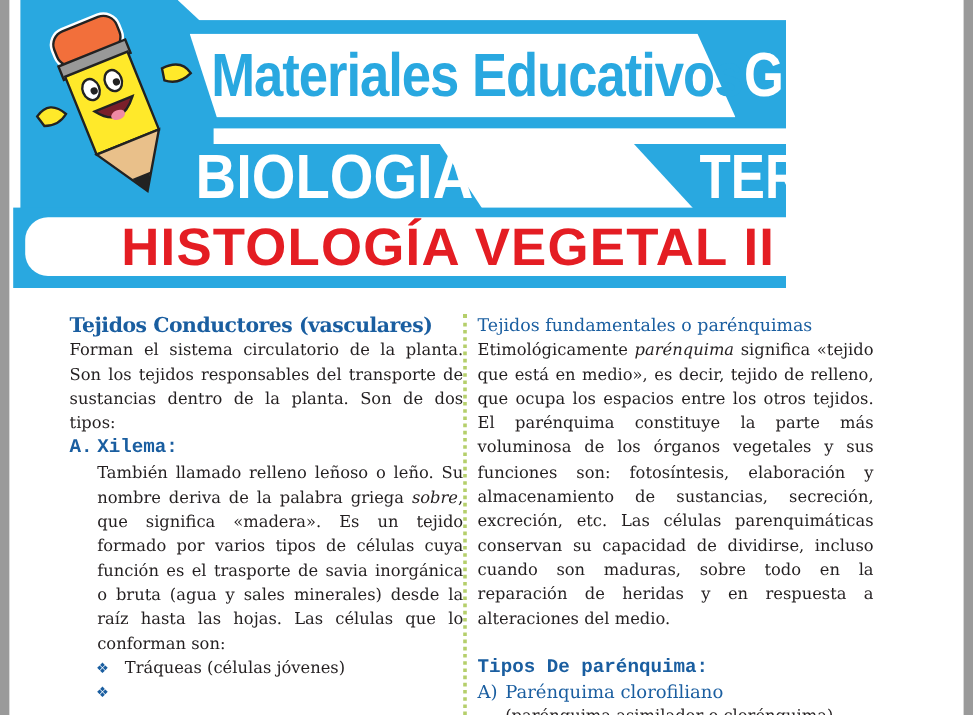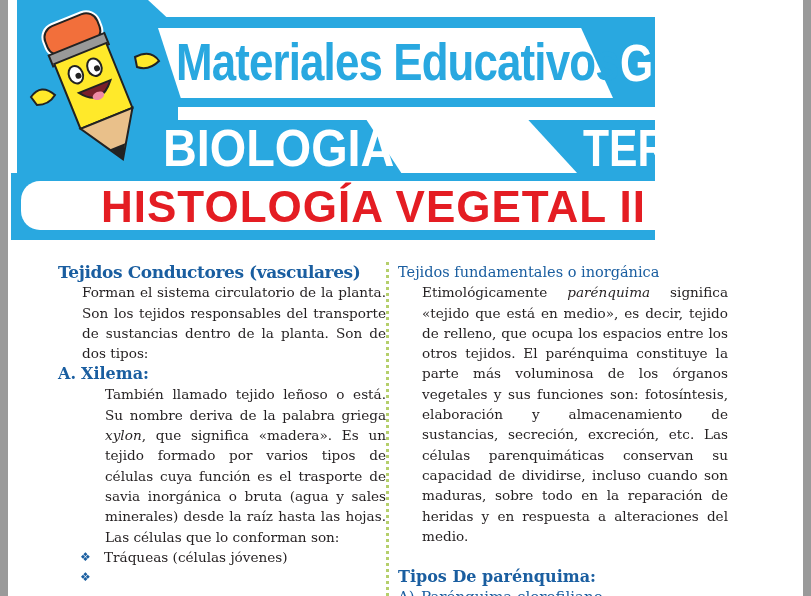--- a/index.html
+++ b/index.html
@@ -35,23 +35,23 @@
   
   .mascot { position:absolute; left:15px; top:5px; width:140px; height:165px; }
 
   
   .col { position:absolute; top:262px; font-size:13.6px; line-height:20.3px; color:#231f20; }
   .col-left { left:58px; width:328px; }
   .col-right { left:398px; width:330px; }
   .divider { position:absolute; left:386px; top:262px; width:0; height:334px; border-left:3px dotted #b5cf6b; }
   .h-blue { color:#1a5ea0; font-weight:bold; font-size:17px; letter-spacing:-0.4px; }
   .h-blue-plain { color:#1a5ea0; font-size:14.5px; }
-  .h-letter { color:#1a5ea0; font-weight:bold; font-size:16px; line-height:21px; }
+  .h-letter { color:#1a5ea0; font-weight:bold; font-size:16px; line-height:21px;font-family:Liberation Mono, monospace; }
   .h-letter-plain { color:#1a5ea0; font-size:15px; line-height:20px; }
-  .just { text-align:justify;margin-left:24px; }
+  .just { text-align:justify; }
   .indent { padding-left:23px; }
   .bullet-row { padding-left:22px; display:flex; }
   .bullet-icon { color:#1a5ea0; width:24px; font-size:12px; }
   .gap { height:20px; }
   .letter-label { display:inline-block; width:23px; }
   em { font-style:italic; }
 </style>
 </head>
 <body>
 
@@ -98,34 +98,34 @@
 </div>
 
 <div class="divider"></div>
 
 <div class="col col-left">
   <div class="h-blue">Tejidos Conductores (vasculares)</div>
   <div class="just">Forman el sistema circulatorio de la planta. Son los tejidos responsables del transporte de sustancias dentro de la planta. Son de dos tipos:</div>
   <div class="h-letter">
     <span class="letter-label">A.</span><span>Xilema:</span>
   </div>
-  <div class="indent just"><span>También llamado tejido leñoso o está. Su nombre deriva de la palabra griega </span><em>xylon</em><span>, que significa «madera». Es un tejido formado por varios tipos de células cuya función es el trasporte de savia inorgánica o bruta (agua y sales minerales) desde la raíz hasta las hojas. Las células que lo conforman son:</span></div>
+  <div class="indent just"><span>También llamado relleno leñoso o leño. Su nombre deriva de la palabra griega </span><em>sobre</em><span>, que significa «madera». Es un tejido formado por varios tipos de células cuya función es el trasporte de savia inorgánica o bruta (agua y sales minerales) desde la raíz hasta las hojas. Las células que lo conforman son:</span></div>
   <div class="bullet-row">
     <span class="bullet-icon">❖</span>
     <span>Tráqueas (células jóvenes)</span>
   </div>
   <div class="bullet-row">
     <span class="bullet-icon">❖</span>
   </div>
   <div class="gap"></div>
 
 </div>
 
 <div class="col col-right">
-  <div class="h-blue-plain">Tejidos fundamentales o inorgánica</div>
+  <div class="h-blue-plain">Tejidos fundamentales o parénquimas</div>
   <div class="just"><span>Etimológicamente </span><em>parénquima</em><span> significa «tejido que está en medio», es decir, tejido de relleno, que ocupa los espacios entre los otros tejidos. El parénquima constituye la parte más voluminosa de los órganos vegetales y sus funciones son: fotosíntesis, elaboración y almacenamiento de sustancias, secreción, excreción, etc. Las células parenquimáticas conservan su capacidad de dividirse, incluso cuando son maduras, sobre todo en la reparación de heridas y en respuesta a alteraciones del medio.</span></div>
   <div class="gap"></div>
   <div class="h-letter">Tipos De parénquima:</div>
   <div class="h-letter-plain">
     <span class="letter-label">A)</span><span>Parénquima clorofiliano</span>
   </div>
   <div class="indent">(parénquima asimilador o clorénquima)</div>
 
 </div>
 

